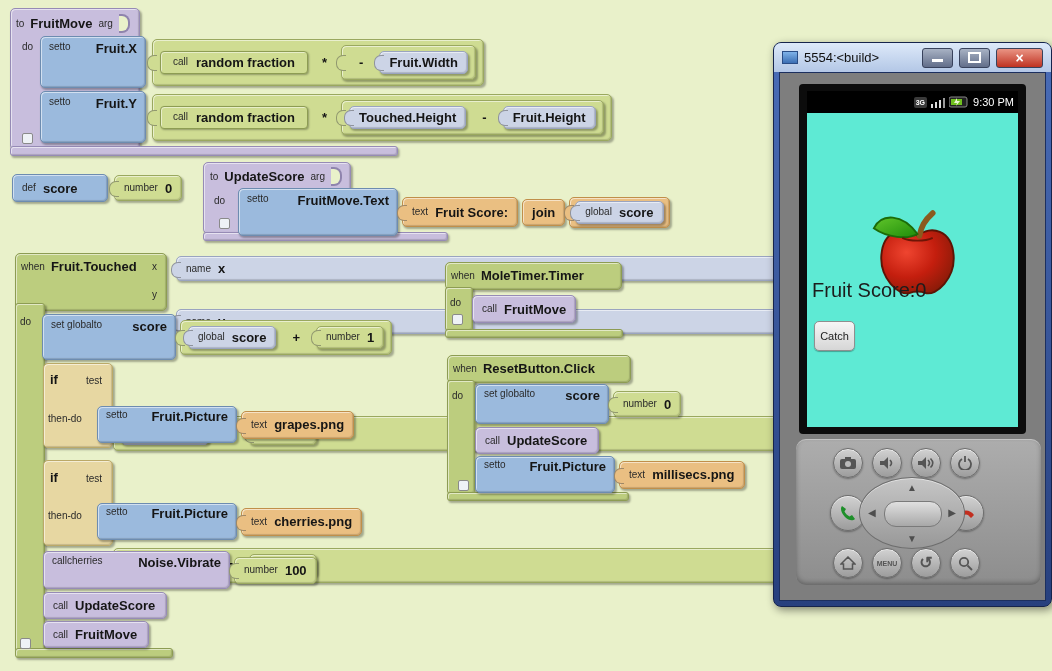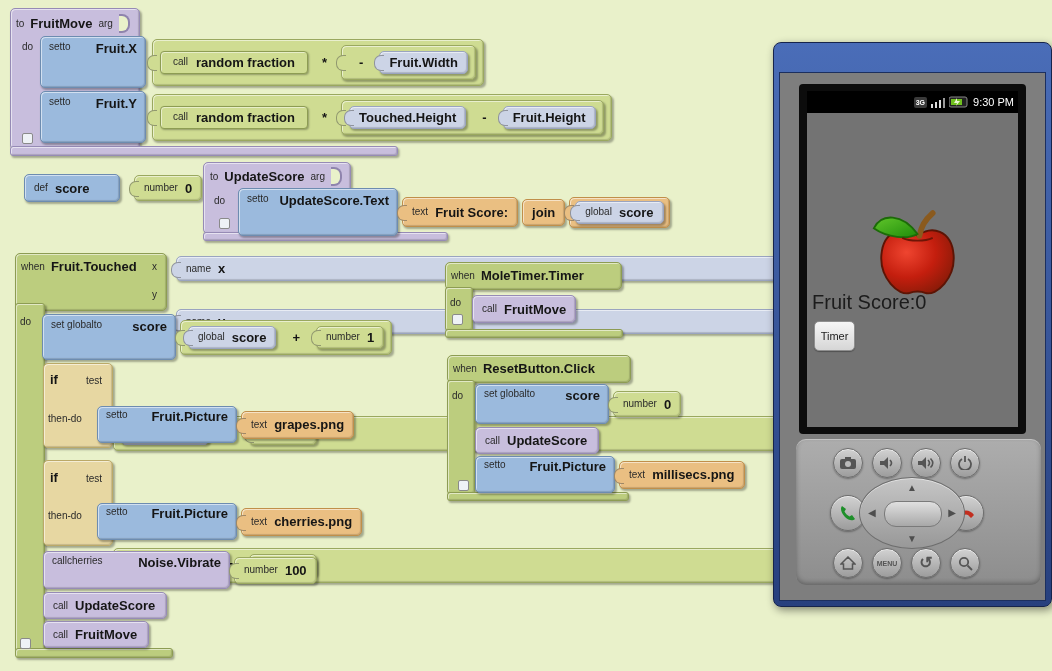--- a/index.html
+++ b/index.html
@@ -26,21 +26,21 @@
   .collapse{width:11px;height:11px;background:#eef2f6;border:1px solid #8a8a8a;border-radius:2px}
   .socket{display:inline-block;width:9px;height:15px;border:2px solid #8f84ad;border-left:none;border-radius:0 8px 8px 0;background:#e9f1ca}
   
   .win{position:absolute;left:773px;top:42px;width:277px;height:563px;background:linear-gradient(#4a6db8,#27407e);border:1px solid #16244c;border-radius:8px;box-shadow:2px 3px 9px rgba(0,0,0,.45)}
   .wtitle{position:absolute;left:0;right:0;top:0;height:29px;border-radius:7px 7px 0 0;background:linear-gradient(#dde9f9,#b3c7e6);display:flex;align-items:center;padding:0 8px;gap:6px}
   .wtext{font-size:13px;color:#101010}
   .winbtn{width:29px;height:18px;border:1px solid #38425c;border-radius:3px;background:linear-gradient(#a8b2c4,#626e8a);display:flex;align-items:center;justify-content:center}
   .winbtn.close{width:45px;background:linear-gradient(#ea9484,#bf3322)}
   .wbody{position:absolute;left:5px;right:5px;top:29px;bottom:5px;background:#7e7e7e;border:1px solid #1c2f5e}
   .bezel{position:absolute;left:19px;top:11px;width:227px;height:350px;background:#0c0c0c;border-radius:4px}
-  .screen{position:absolute;left:8px;top:7px;right:8px;bottom:7px;background:#737373;overflow:hidden}
+  .screen{position:absolute;left:8px;top:7px;right:8px;bottom:7px;background:#5eead4;overflow:hidden}
   .sbar{position:absolute;left:0;right:0;top:0;height:22px;background:#000;display:flex;align-items:center;justify-content:flex-end;gap:4px;padding:0 4px}
   .atitle{position:absolute;left:0;right:0;top:22px;height:20px;background:linear-gradient(#989898,#666);border-bottom:1px solid #4a4a4a;display:flex;align-items:center;padding:0 7px}
   .kp{position:absolute;left:16px;top:366px;width:245px;height:146px;border-radius:10px;background:linear-gradient(#adadad,#8d8d8d);box-shadow:inset 0 1px 0 rgba(255,255,255,.35),inset 0 -2px 5px rgba(0,0,0,.3)}
   .cbtn{position:absolute;width:28px;height:28px;border-radius:50%;background:linear-gradient(#d2d2d2,#9c9c9c);border:1px solid #6d6d6d;box-shadow:inset 0 1px 0 rgba(255,255,255,.6),0 1px 2px rgba(0,0,0,.35);display:flex;align-items:center;justify-content:center;color:#555}
   .dpad{position:absolute;width:104px;height:70px;border-radius:50%;background:linear-gradient(#c6c6c6,#989898);border:1px solid #6d6d6d;box-shadow:inset 0 1px 0 rgba(255,255,255,.5)}
   .dcent{position:absolute;left:50%;top:50%;width:56px;height:24px;margin:-12px 0 0 -28px;border-radius:12px;background:linear-gradient(#e0e0e0,#a8a8a8);border:1px solid #7a7a7a}
   .arrow{position:absolute;font-size:10px;color:#4e4e4e}
   .rstbtn{position:absolute;border:1px solid #8f8f8f;border-radius:5px;background:linear-gradient(#f6f6f6,#d6d6d6);box-shadow:0 1px 1px rgba(0,0,0,.3);display:flex;align-items:center;justify-content:center;font-size:11px;color:#222}
 </style>
 </head>
@@ -101,21 +101,21 @@
             <span class="nm">Touched.Height</span>
           </span>
         <span class="nm" style="padding:0 10px">-</span>
         <span class="blk slate vblk plugL">
             <span class="nm">Fruit.Height</span>
           </span>
       </span>
     </div>
   </div>
 
-  <div class="b row" style="left:24px;top:174px;gap:14px">
+  <div class="b row" style="left:12px;top:174px;gap:6px">
     <div class="blk blue vblk" style="height:28px;width:96px">
       <span class="lab">def</span>
       <span class="nm">score</span>
     </div>
     <div class="blk lgreen vblk plugL" style="height:26px">
       <span class="lab">number</span>
       <span class="nm">0</span>
     </div>
   </div>
 
@@ -129,21 +129,21 @@
   </div>
   <span class="b lab" style="left:214px;top:196px">do</span>
   <div class="b collapse" style="left:219px;top:218px"></div>
 
   <div class="b row" style="left:238px;top:188px;gap:4px">
     <div class="blk blue setblk" style="width:160px;height:48px">
       <div class="top">
           <span class="lab">set</span>
           <span class="lab">to</span>
         </div>
-      <div class="nm" style="text-align:center">UpdateScore.Text</div>
+      <div class="nm" style="text-align:center">FruitMove.Text</div>
     </div>
     <div class="blk orange vblk plugL" style="height:30px">
       <span class="lab">text</span>
       <span class="nm">Fruit Score:</span>
     </div>
     <div class="blk orange vblk" style="height:27px">
       <span class="nm">join</span>
     </div>
     <div class="blk orange wrap plugL" style="padding:3px 5px">
       <span class="blk slate vblk plugL">
@@ -324,20 +324,34 @@
         </div>
       <div class="nm" style="text-align:center">Fruit.Picture</div>
     </div>
     <div class="blk orange vblk plugL" style="height:28px">
       <span class="lab">text</span>
       <span class="nm">millisecs.png</span>
     </div>
   </div>
 
   <div class="win">
+    <div class="wtitle">
+      <span style="width:14px;height:11px;background:linear-gradient(#7fb2e8,#3c6fb4);border:1px solid #2a4d86;display:inline-block"></span>
+      <span class="wtext">5554:&lt;build&gt;</span>
+      <span style="flex:1"></span>
+      <span class="winbtn">
+          <span style="width:11px;height:3px;background:#fff;margin-top:6px"></span>
+        </span>
+      <span class="winbtn">
+          <span style="width:9px;height:7px;border:2px solid #fff"></span>
+        </span>
+      <span class="winbtn close">
+          <span style="color:#fff;font-weight:bold;font-size:14px;line-height:1">×</span>
+        </span>
+    </div>
     <div class="wbody">
       <div class="bezel">
         <div class="screen">
           <div class="sbar">
             <span style="background:#3a3a3a;color:#fff;font-size:7px;font-weight:bold;padding:2px 2px;border-radius:2px">3G</span>
             <svg width="14" height="12">
                 <rect x="0" y="8" width="2" height="4" fill="#ddd"></rect>
                 <rect x="4" y="6" width="2" height="6" fill="#ddd"></rect>
                 <rect x="8" y="4" width="2" height="8" fill="#ddd"></rect>
                 <rect x="12" y="2" width="2" height="10" fill="#9a9a9a"></rect>
@@ -360,23 +374,23 @@
               <linearGradient id="lg" x1="0" y1="0" x2="1" y2="1">
                 <stop offset="0%" stop-color="#61c62b"></stop>
                   <stop offset="100%" stop-color="#1f8c0a"></stop>
               </linearGradient>
             </defs>
             <path d="M50 32 C36 20 14 26 12 52 C10 76 30 96 42 92 C46 90 54 90 58 92 C70 96 90 76 88 52 C86 26 64 20 50 32 Z" fill="url(#ag)" stroke="#5c1405" stroke-width="2"></path>
             <path d="M52 32 C54 22 57 16 66 8" fill="none" stroke="#8a5a1e" stroke-width="6" stroke-linecap="round"></path>
             <path d="M50 30 C34 8 12 8 4 24 C18 34 40 36 50 30 Z" fill="url(#lg)" stroke="#1c6b08" stroke-width="2"></path>
             <path d="M34 34 C42 38 58 38 66 34" fill="none" stroke="#6e1506" stroke-width="2"></path>
           </svg>
-          <span style="position:absolute;left:5px;top:200px;font-size:20px;color:#1c1c1c">Fruit Score:0</span>
+          <span style="position:absolute;left:5px;top:188px;font-size:20px;color:#1c1c1c">Fruit Score:0</span>
           <div class="rstbtn" style="left:7px;top:230px;width:39px;height:28px">
-            <span>Timer</span>
+            <span>Catch</span>
           </div>
         </div>
       </div>
       <div class="kp"></div>
 
       <div class="cbtn" style="left:53px;top:375px">
         <svg width="16" height="12">
             <rect x="0" y="2" width="16" height="10" rx="2" fill="#555"></rect>
             <rect x="5" y="0" width="6" height="3" fill="#555"></rect>
             <circle cx="8" cy="7" r="3" fill="#bbb"></circle>

